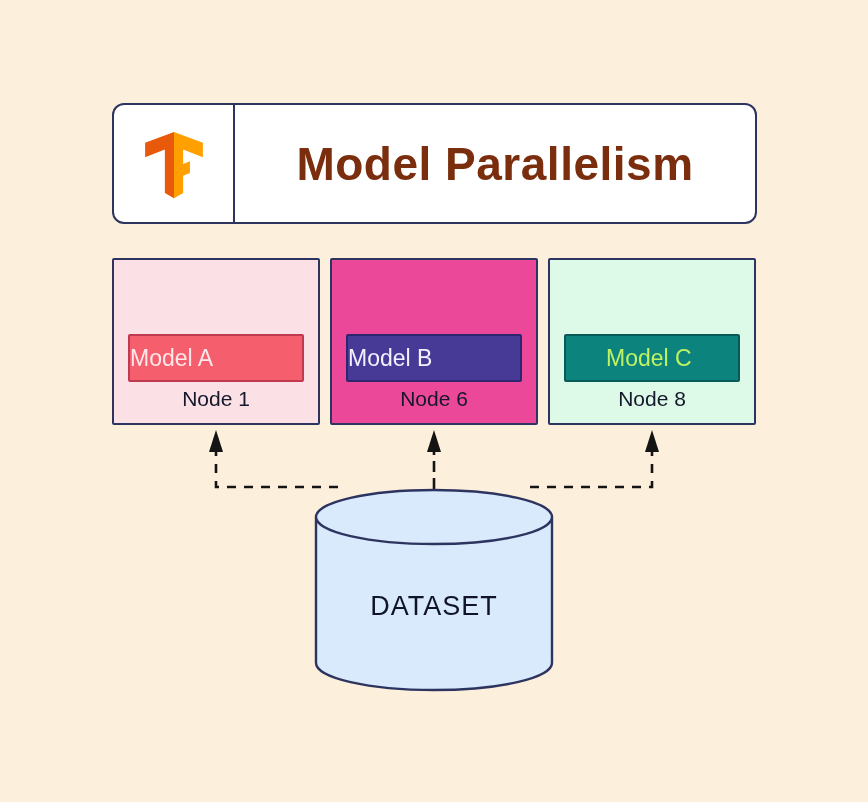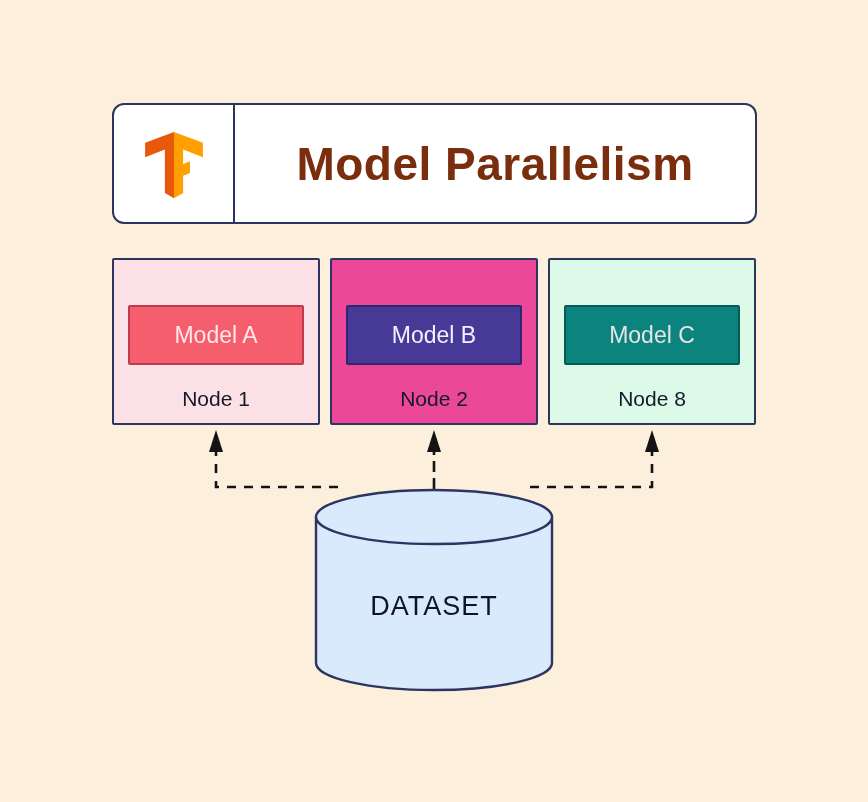--- a/index.html
+++ b/index.html
@@ -9,22 +9,22 @@
   
   .header{position:absolute;left:112px;top:103px;width:645px;height:121px;background:#ffffff;
           border:2.5px solid #2e3460;box-sizing:border-box;display:flex;border-radius:12px;}
   .logo-cell{width:119px;flex:0 0 auto;border-right:2.5px solid #2e3460;display:flex;align-items:center;justify-content:center;}
   .title-cell{flex:1;display:flex;align-items:center;justify-content:center;}
   .title{font-size:46px;font-weight:600;letter-spacing:.5px;color:#7a2e0e;}
 
   
   .card{position:absolute;top:258px;width:208px;height:167px;border:2.5px solid #2e3460;box-sizing:border-box;
         display:flex;flex-direction:column;align-items:center;border-radius:2px;}
-  .chip{margin-top:45px;width:176px;height:60px;border:2.5px solid transparent;box-sizing:border-box;
-        display:flex;align-items:center;justify-content:center;font-size:23px;border-radius:2px;}
+  .chip{margin-top:74px;width:176px;height:48px;border:2.5px solid transparent;box-sizing:border-box;
+        display:flex;align-items:center;font-size:23px;border-radius:2px;}
   .node-label{position:absolute;bottom:12px;font-size:21px;color:#15182b;margin-top:8px;}
 
   
   .diagram-svg{position:absolute;left:0;top:0;pointer-events:none;}
 </style>
 </head>
 <body style="background: rgb(252, 240, 221);">
 
 <div class="canvas" style="background: rgb(252, 240, 221);">
 
@@ -44,25 +44,25 @@
     <div class="chip" style="background: rgb(244, 94, 109); border-color: rgb(189, 58, 80); color: rgb(255, 231, 234);">
       <span>Model A</span>
     </div>
     <div class="node-label">Node 1</div>
   </div>
 
   <div class="card" style="left: 330px; background: #ec4899;">
     <div class="chip" style="background: rgb(71, 58, 151); border-color: rgb(46, 38, 112); color: rgb(243, 240, 255);">
       <span>Model B</span>
     </div>
-    <div class="node-label">Node 2</div>
+    <div class="node-label">Node 6</div>
   </div>
 
   <div class="card" style="left: 548px; background: rgb(221, 250, 233);">
-    <div class="chip" style="background: rgb(12, 131, 124); border-color: rgb(7, 90, 85); color: #e5e5e5;">
+    <div class="chip" style="background: rgb(12, 131, 124); border-color: rgb(7, 90, 85); color: #bef264; padding-left: 40px;">
       <span>Model C</span>
     </div>
     <div class="node-label">Node 8</div>
   </div>
 
   <svg class="diagram-svg" width="868" height="802" viewBox="0 0 868 802">
 
     <g>
       <polyline points="338,487 216,487 216,452" fill="none" stroke="#141414" stroke-width="2.6" stroke-dasharray="9 8"></polyline>
       <polygon points="209,452 223,452 216,430" fill="#141414"></polygon>

